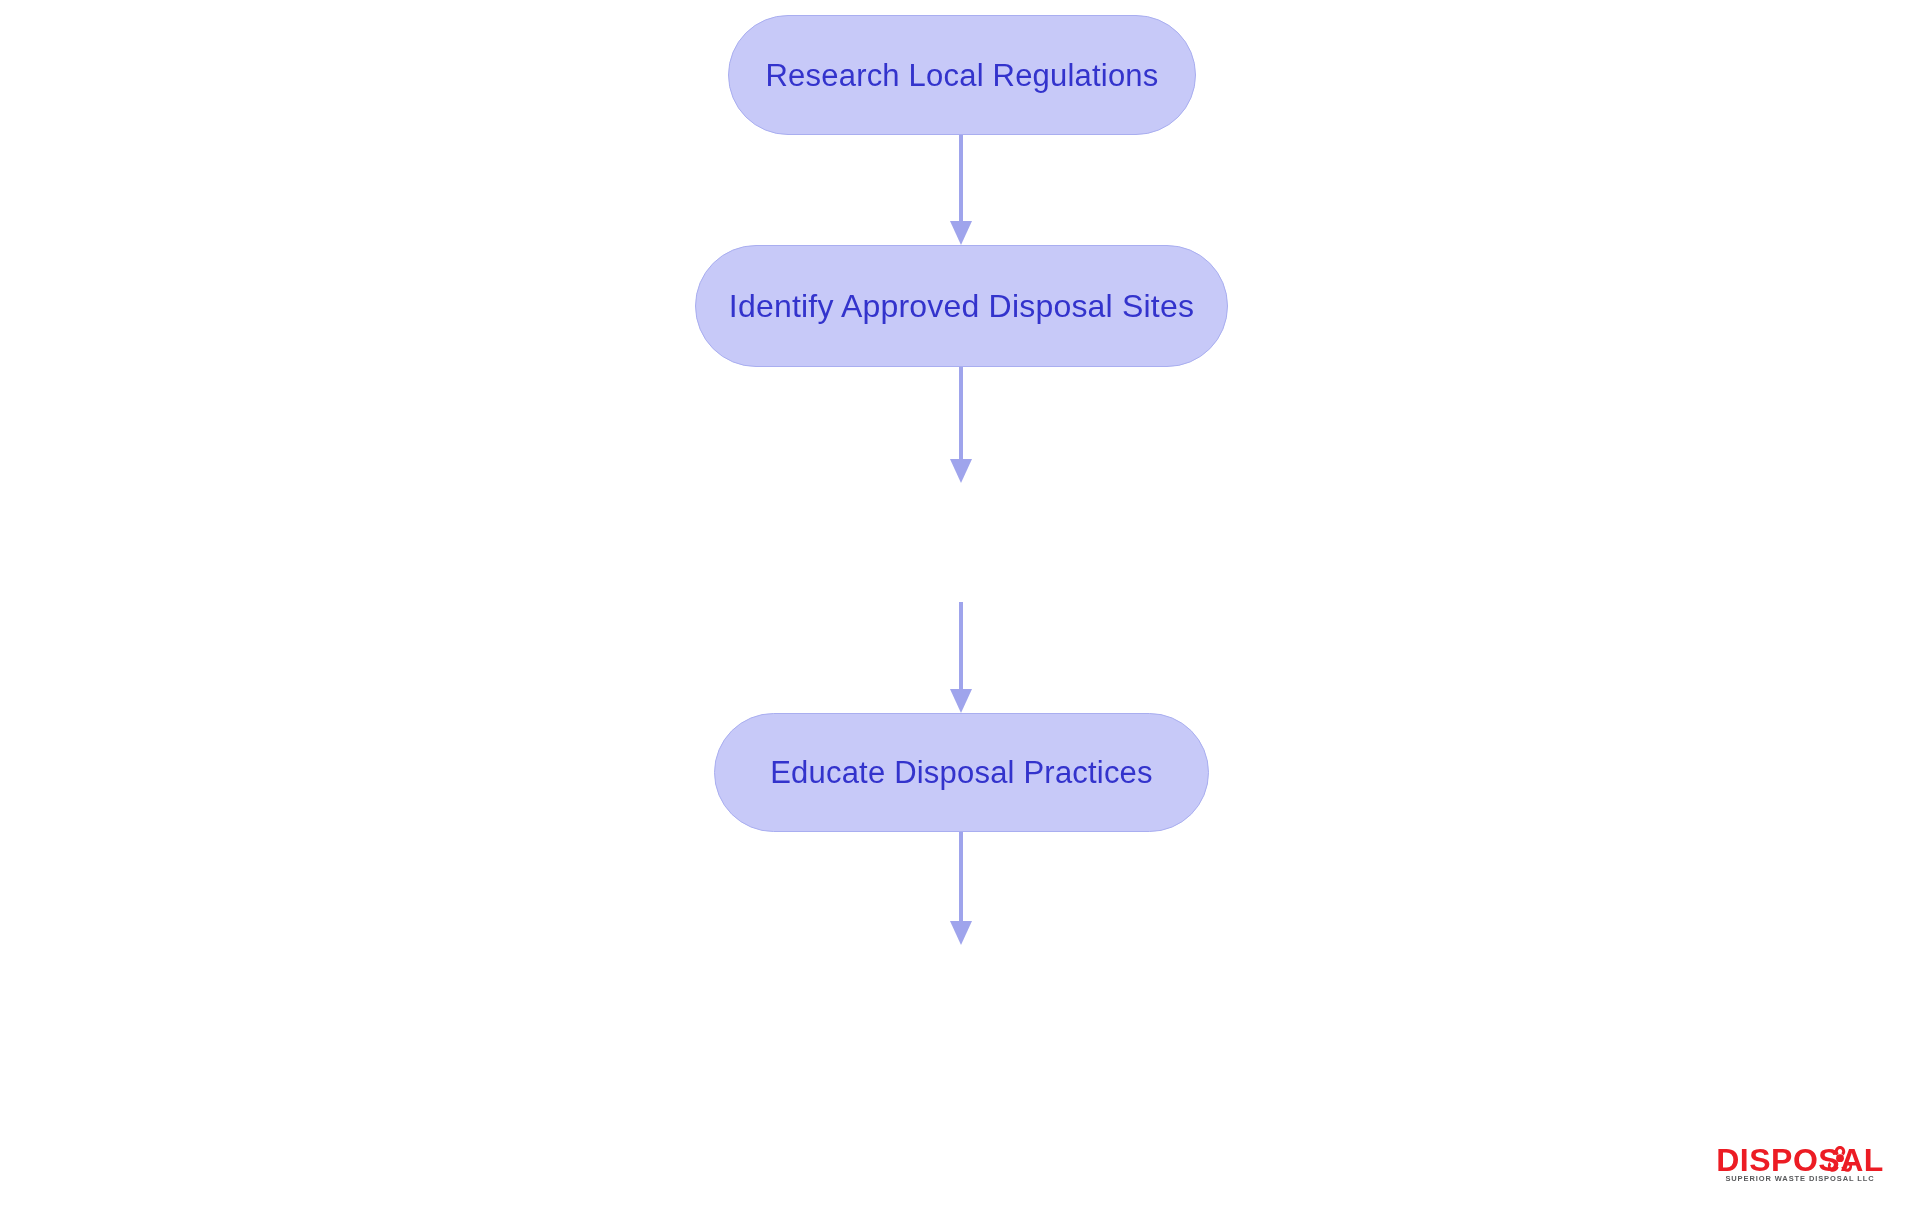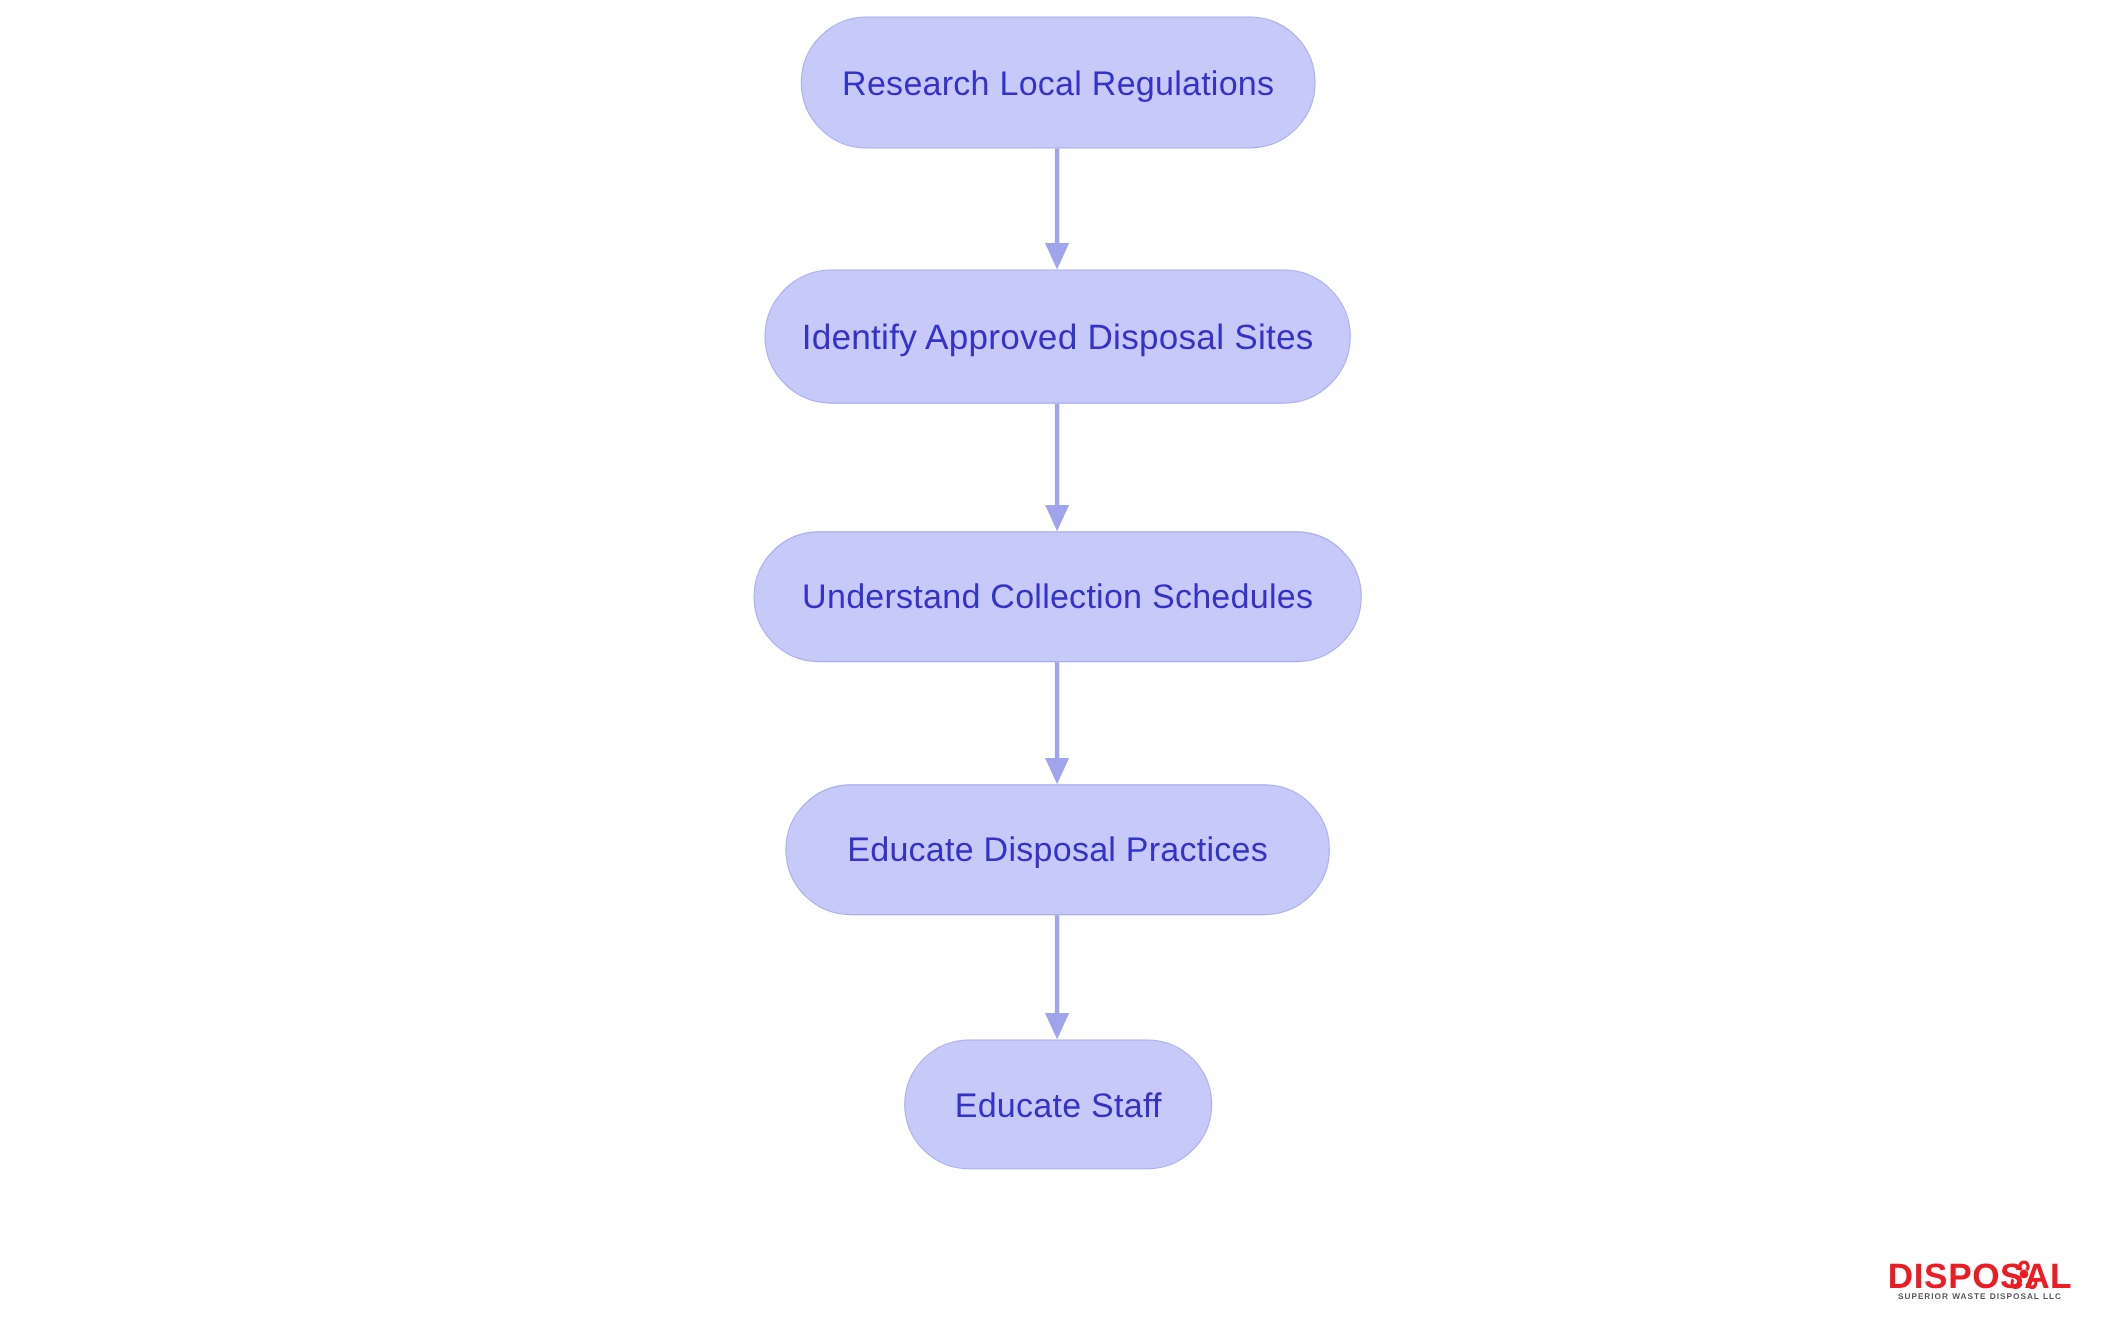--- a/index.html
+++ b/index.html
@@ -130,41 +130,35 @@
 
   <div class="flow-node" style="left:695px; top:245px; width:533px; height:122px; font-size:32px;">
     <span class="node-label">Identify Approved Disposal Sites</span>
   </div>
 
   <div class="flow-connector" style="left:941px; top:367px; height:116px;">
     <div class="connector-line" style="height:96px;"></div>
     <div class="connector-head"></div>
   </div>
 
-  <div class="flow-node" style="left:685px; top:483px; width:553px; height:119px; font-size:31px;">
-    <span class="node-label">Understand Collection Schedules</span>
-  </div>
 
   <div class="flow-connector" style="left:941px; top:602px; height:111px;">
     <div class="connector-line" style="height:91px;"></div>
     <div class="connector-head"></div>
   </div>
 
   <div class="flow-node" style="left:714px; top:713px; width:495px; height:119px; font-size:31px;">
     <span class="node-label">Educate Disposal Practices</span>
   </div>
 
   <div class="flow-connector" style="left:941px; top:832px; height:113px;">
     <div class="connector-line" style="height:93px;"></div>
     <div class="connector-head"></div>
   </div>
 
-  <div class="flow-node" style="left:822px; top:945px; width:280px; height:118px; font-size:31px;">
-    <span class="node-label">Educate Staff</span>
-  </div>
 
 </div>
 
 <div id="watermark">
   <div class="wm-word">DISPOSAL</div>
   <svg class="wm-biohazard" viewBox="0 0 64 64" aria-hidden="true">
     <circle cx="32" cy="30" r="9" fill="#ec1c24"></circle>
     <path d="M32 2c-7 0-12 6-12 13 0 4 2 7 4 9l5-5c-1-1-2-3-2-4 0-3 2-6 5-6s5 3 5 6c0 1-1 3-2 4l5 5c2-2 4-5 4-9C44 8 39 2 32 2z" fill="#ec1c24"></path>
     <path d="M6 56c3 6 11 7 17 3 3-2 5-5 6-8l-7-2c-1 2-2 3-3 4-3 2-6 1-8-2-1-2-1-5 1-6l-4-6c-4 3-5 11-2 17z" fill="#ec1c24"></path>
     <path d="M58 56c-3 6-11 7-17 3-3-2-5-5-6-8l7-2c1 2 2 3 3 4 3 2 6 1 8-2 1-2 1-5-1-6l4-6c4 3 5 11 2 17z" fill="#ec1c24"></path>

